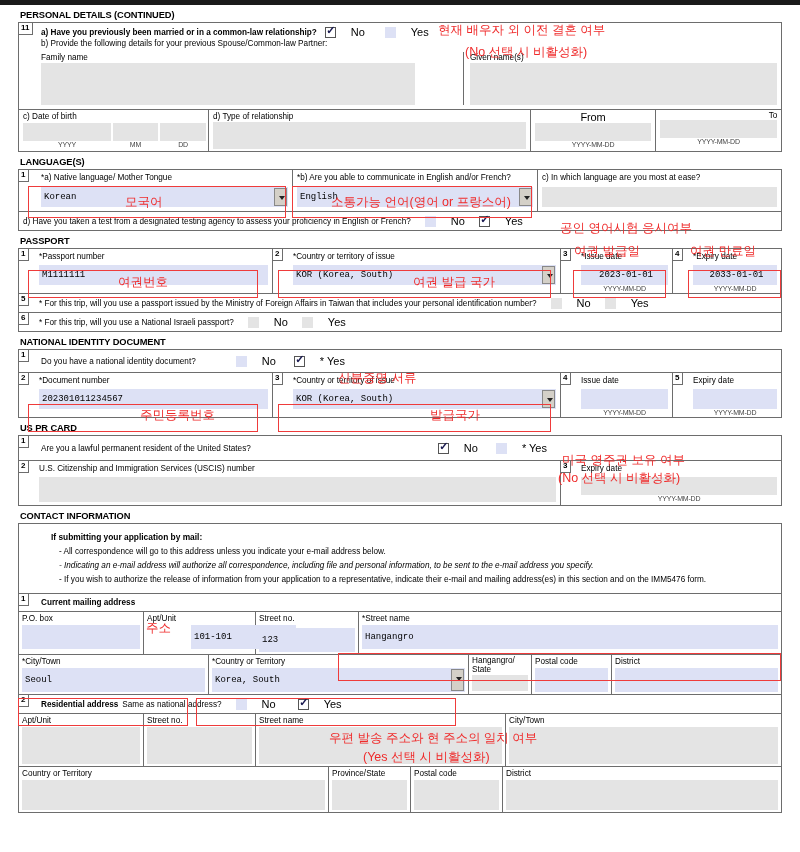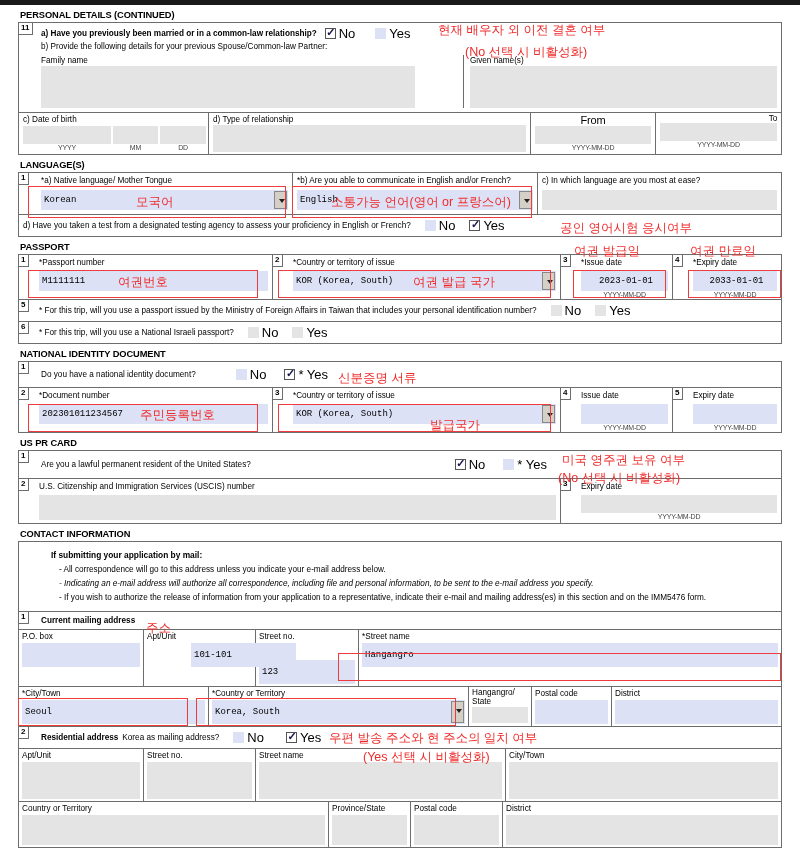--- a/index.html
+++ b/index.html
@@ -44,21 +44,21 @@
   .fld.gray { background:#e4e4e4; }
   .fld.vtall { height:42px; }
   .hint { font-size:7px; text-align:center; color:#444; letter-spacing:-0.2px; }
 
   .cb { display:inline-block; width:11px; height:11px; background:#dde1f5;
         vertical-align:middle; position:relative; }
   .cb.gray { background:#e4e4e4; }
   .cb.on { background:#ffffff; border:1px solid #555; }
   .cb.on:after { content:"✓"; position:absolute; left:0.5px; top:-3.5px;
         font-size:11px; font-weight:bold; color:#1a1a50; }
-  .cbtxt { font-size:13px; vertical-align:middle; margin-left:3px; }
+  .cbtxt { font-size:11px; vertical-align:middle; margin-left:15px; }
 
   .redbox { position:absolute; border:1.6px solid #ef3b3b; pointer-events:none; }
   .anno { position:absolute; color:#ef2b2b; font-family:"Liberation Sans", sans-serif;
           font-size:12.5px; white-space:nowrap; }
 
   .sel-arrow { position:absolute; right:1px; top:1px; width:13px; height:18px;
         background:#d4d0c8; border:1px solid #888; }
   .sel-arrow:after { content:""; position:absolute; left:3.5px; top:7px;
         border-left:3px solid transparent; border-right:3px solid transparent;
         border-top:4px solid #222; }
@@ -287,21 +287,21 @@
       <div class="cell" style="flex:0 0 125px; padding:1px 3px 2px 3px;">
         <div class="lbl">P.O. box</div>
         <div class="fld" style="margin-top:1px; height:24px; line-height:24px;"></div>
       </div>
       <div class="cell" style="flex:0 0 112px; padding:1px 3px 2px 3px;">
         <div class="lbl">Apt/Unit</div>
         <div class="fld" style="margin-top:1px; height:24px; line-height:24px;margin-left:44px;">101-101</div>
       </div>
       <div class="cell" style="flex:0 0 103px; padding:1px 3px 2px 3px;">
         <div class="lbl">Street no.</div>
-        <div class="fld" style="margin-top:18px; height:24px; line-height:24px;">123</div>
+        <div class="fld" style="margin-top:4px; height:24px; line-height:24px;">123</div>
       </div>
       <div class="cell" style="flex:1; padding:1px 3px 2px 3px;">
         <div class="lbl">*Street name</div>
         <div class="fld" style="margin-top:1px; height:24px; line-height:24px;">Hangangro</div>
       </div>
     </div>
 
     <div class="row rowline">
       <div class="cell" style="flex:0 0 190px; padding:1px 3px 2px 3px;">
         <div class="lbl">*City/Town</div>
@@ -324,21 +324,21 @@
       </div>
       <div class="cell" style="flex:1; padding:1px 3px 2px 3px;">
         <div class="lbl">District</div>
         <div class="fld" style="margin-top:1px; height:24px;"></div>
       </div>
     </div>
 
     <div class="rowline" style="display:flex; align-items:center; padding:3px 4px 3px 22px; position:relative;">
       <span class="numwrap"><span class="num">2</span></span>
       <span class="lbl b">Residential address</span>
-      <span class="lbl" style="margin-left:4px;">Korea as mailing address?</span>
+      <span class="lbl" style="margin-left:4px;">Same as national address?</span>
       <span style="margin-left:14px;"><span class="cb"></span><span class="cbtxt">No</span></span>
       <span style="margin-left:22px;"><span class="cb on"></span><span class="cbtxt">Yes</span></span>
     </div>
 
     <div class="row rowline">
       <div class="cell" style="flex:0 0 125px; padding:1px 3px 2px 3px;">
         <div class="lbl">Apt/Unit</div>
         <div class="fld gray" style="margin-top:1px; height:37px;"></div>
       </div>
       <div class="cell" style="flex:0 0 112px; padding:1px 3px 2px 3px;">
@@ -383,32 +383,32 @@
   <div class="redbox" style="left:688px; top:270px; width:93px; height:28px;"></div>
   <div class="redbox" style="left:28px; top:404px; width:230px; height:28px;"></div>
   <div class="redbox" style="left:278px; top:404px; width:273px; height:28px;"></div>
   <div class="redbox" style="left:338px; top:653px; width:443px; height:28px;"></div>
   <div class="redbox" style="left:18px; top:698px; width:170px; height:28px;"></div>
   <div class="redbox" style="left:196px; top:698px; width:260px; height:28px;"></div>
 
   <div class="anno" style="left:438px; top:22px;">현재 배우자 외 이전 결혼 여부</div>
   <div class="anno" style="left:465px; top:44px;">(No 선택 시 비활성화)</div>
 
-  <div class="anno" style="left:136px; top:194px;">모국어</div>
+  <div class="anno" style="left:125px; top:194px;">모국어</div>
   <div class="anno" style="left:331px; top:194px;">소통가능 언어(영어 or 프랑스어)</div>
   <div class="anno" style="left:560px; top:220px;">공인 영어시험 응시여부</div>
 
   <div class="anno" style="left:574px; top:243px;">여권 발급일</div>
   <div class="anno" style="left:690px; top:243px;">여권 만료일</div>
   <div class="anno" style="left:118px; top:274px;">여권번호</div>
   <div class="anno" style="left:413px; top:274px;">여권 발급 국가</div>
 
   <div class="anno" style="left:338px; top:370px;">신분증명 서류</div>
   <div class="anno" style="left:140px; top:407px;">주민등록번호</div>
-  <div class="anno" style="left:430px; top:407px;margin-top:10px;">발급국가</div>
+  <div class="anno" style="left:430px; top:407px;">발급국가</div>
 
   <div class="anno" style="left:562px; top:452px;">미국 영주권 보유 여부</div>
   <div class="anno" style="left:558px; top:470px;">(No 선택 시 비활성화)</div>
 
   <div class="anno" style="left:146px; top:620px;">주소</div>
   <div class="anno" style="left:329px; top:730px;">우편 발송 주소와 현 주소의 일치 여부</div>
   <div class="anno" style="left:363px; top:749px;">(Yes 선택 시 비활성화)</div>
 </div>
 
 </body></html>

